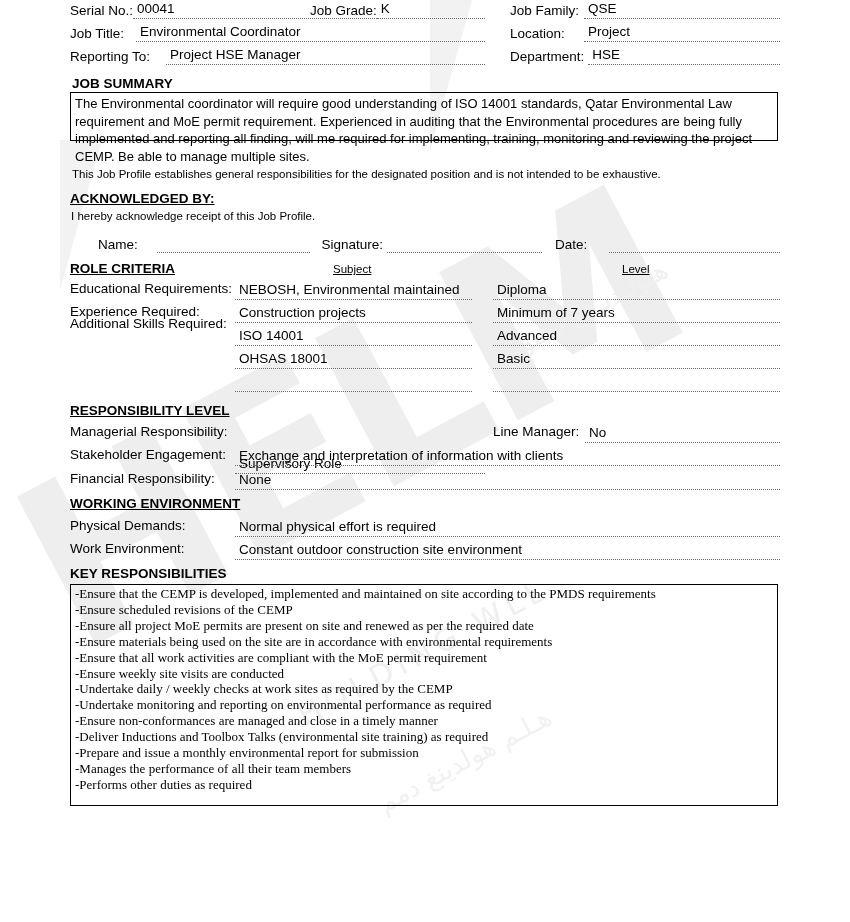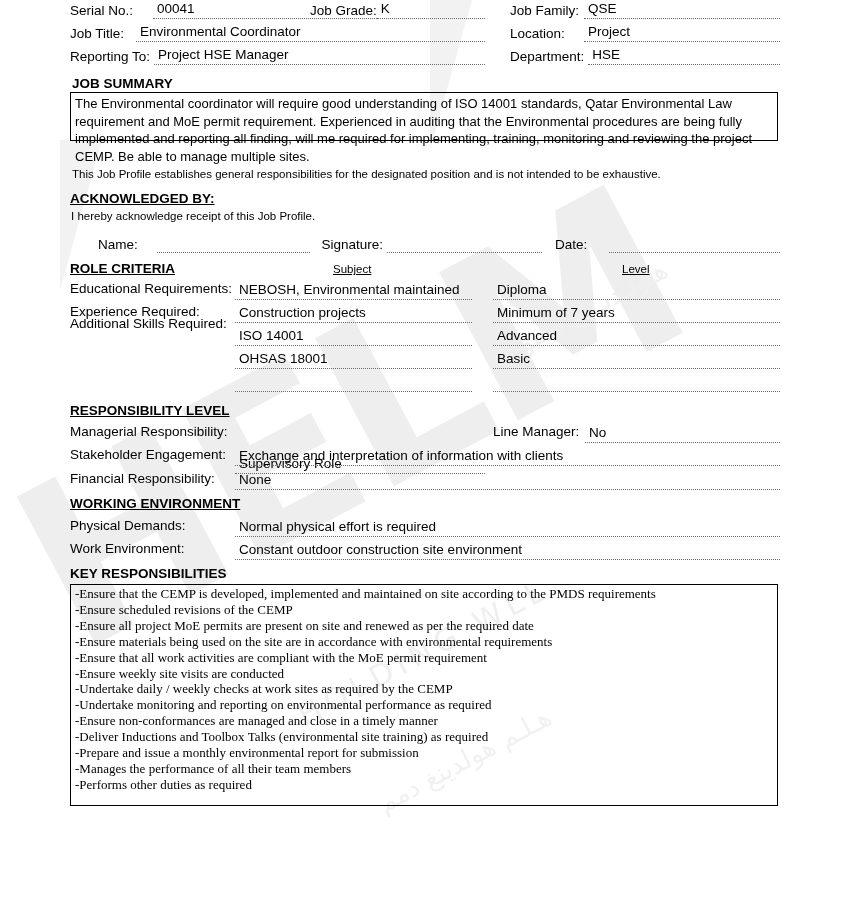--- a/index.html
+++ b/index.html
@@ -178,21 +178,21 @@
     <div class="wm-helm">HELM</div>
     <div class="wm-sub">HOLDING WLL</div>
     <div class="wm-ar">هـولـديـنـغ دبليو</div>
     <div class="wm-ar2">هـلـم هولدينغ دمم</div>
   </div>
 
   <div id="content">
 
     <div class="row" style="left:70px; top:0px; width:415px;">
       <span class="lbl">Serial No.:</span>
-      <span class="field" style="flex:1; margin-left:20px;">
+      <span class="field" style="flex:1; margin-left:0;">
         <span class="val">00041</span>
       </span>
     </div>
     <div class="row" style="left:310px; top:0px; width:175px;">
       <span class="lbl">Job Grade:</span>
       <span class="field" style="flex:1;">
         <span class="val">K</span>
       </span>
     </div>
     <div class="row" style="left:510px; top:0px; width:270px;">
@@ -208,21 +208,21 @@
         <span class="val">Environmental Coordinator</span>
       </span>
     </div>
     <div class="row" style="left:510px; top:23px; width:270px;">
       <span class="lbl" style="width:70px;">Location:</span>
       <span class="field" style="flex:1; margin-left:4px;">
         <span class="val">Project</span>
       </span>
     </div>
 
-    <div class="row" style="left:70px; top:46px; width:415px;">
+    <div class="row" style="left:70px; top:46px; width:415px;gap:12px;">
       <span class="lbl">Reporting To:</span>
       <span class="field" style="flex:1; margin-left:4px;">
         <span class="val">Project HSE Manager</span>
       </span>
     </div>
     <div class="row" style="left:510px; top:46px; width:270px;">
       <span class="lbl">Department:</span>
       <span class="field" style="flex:1; margin-left:4px;">
         <span class="val">HSE</span>
       </span>

